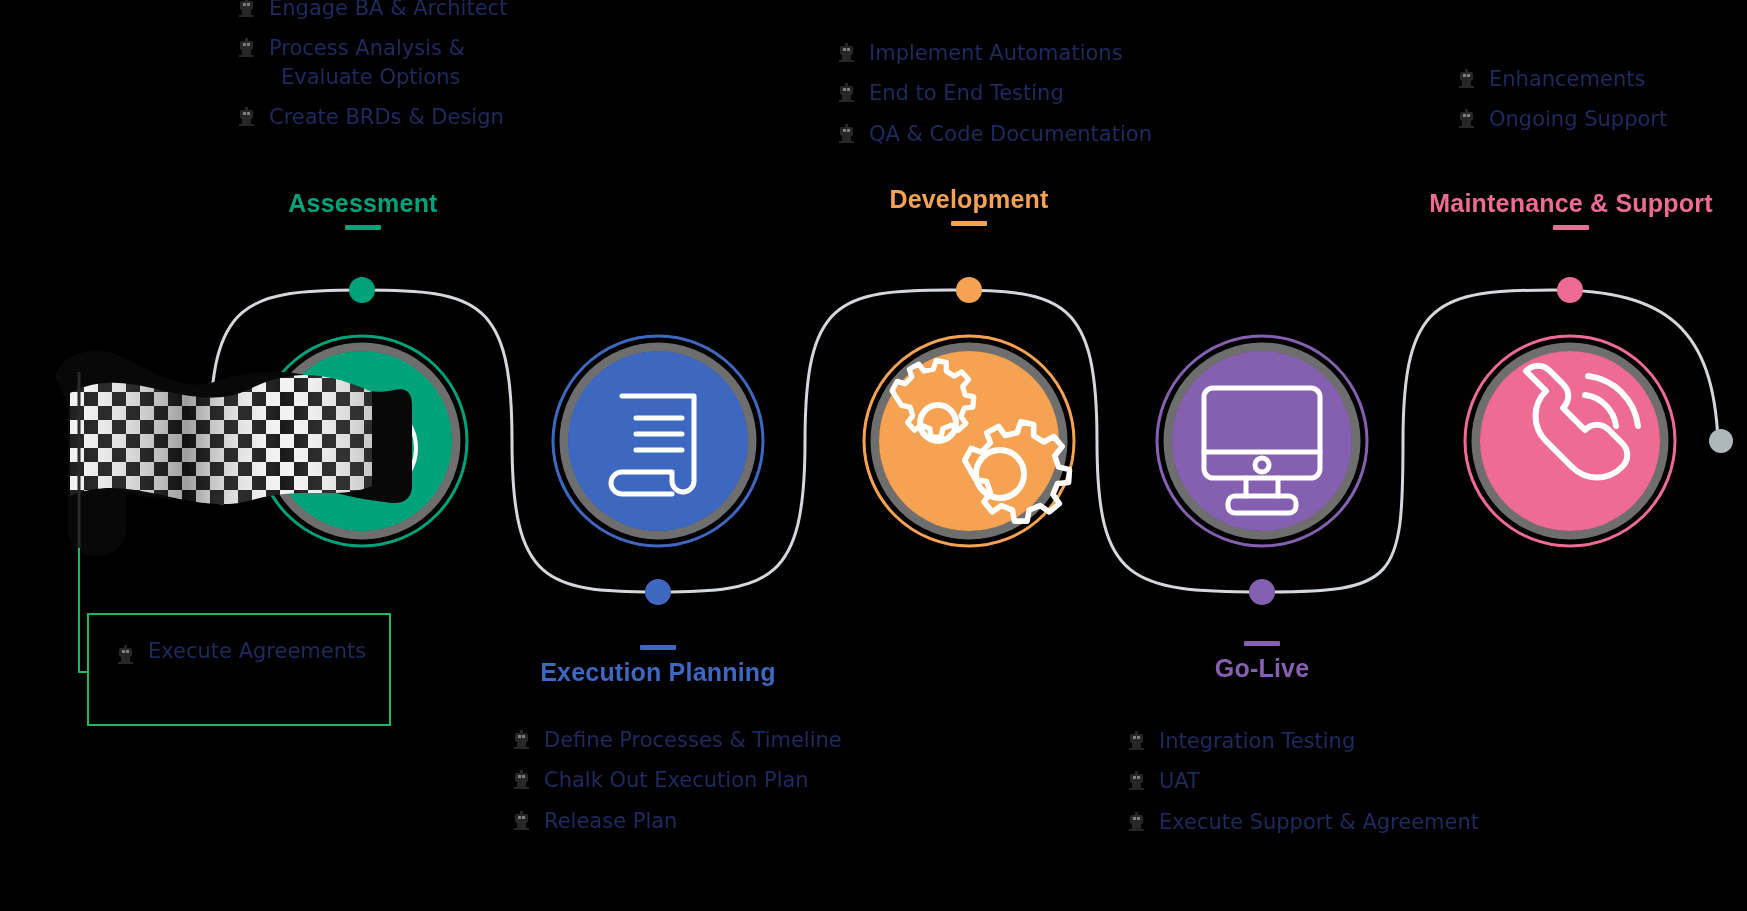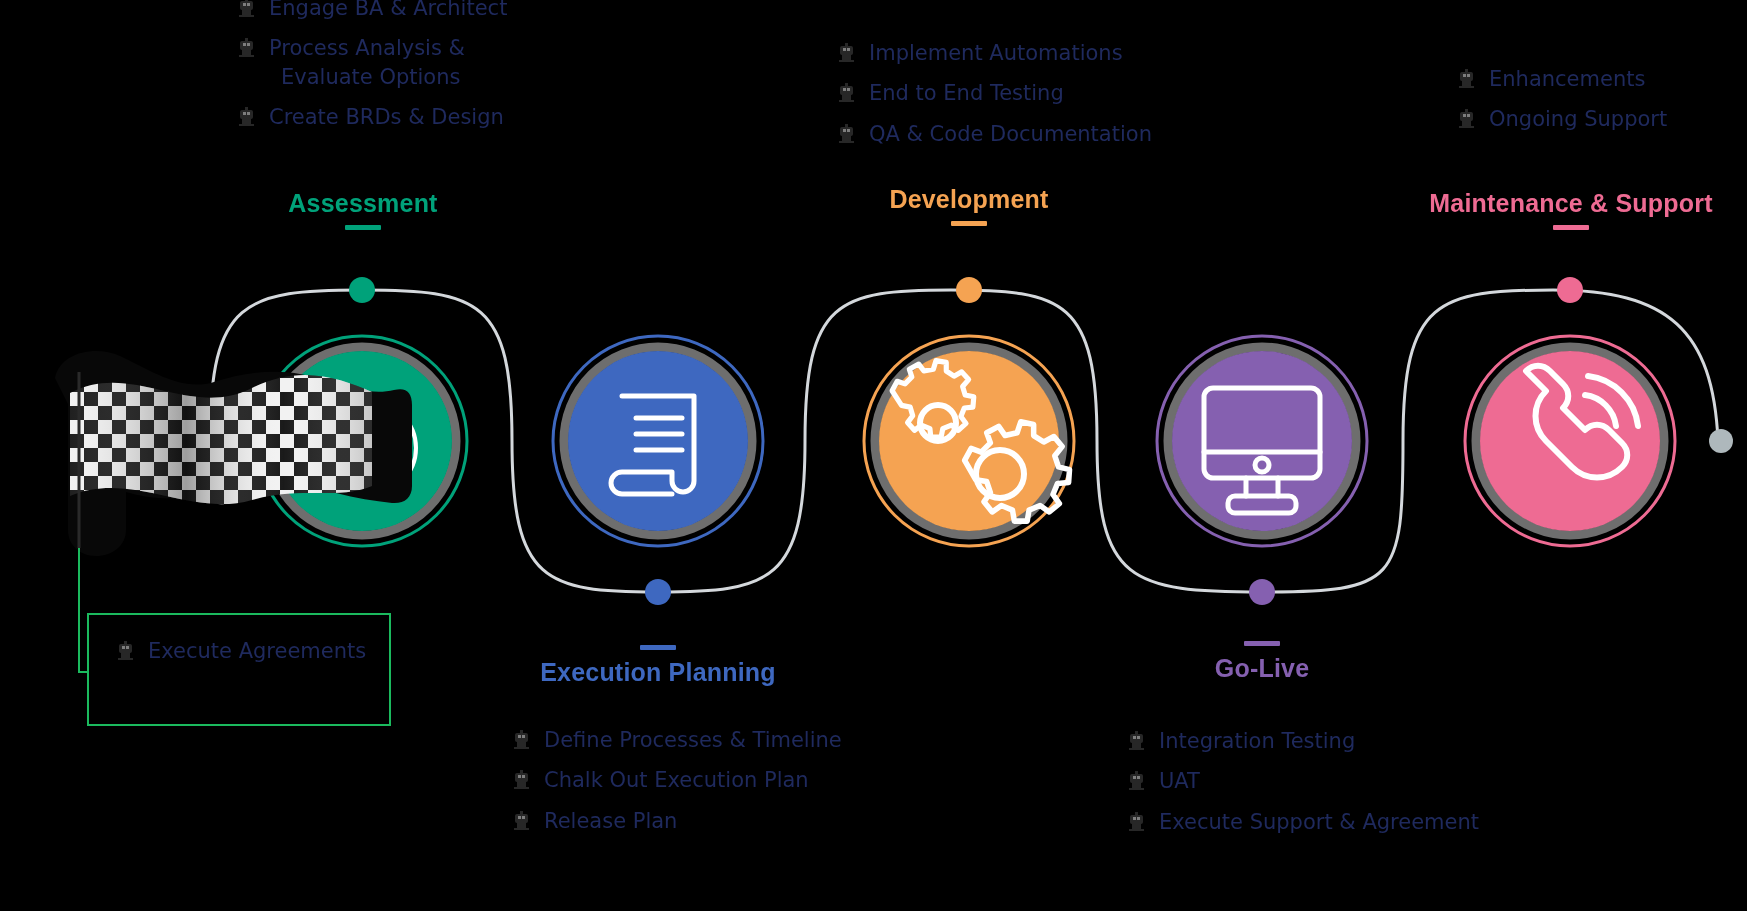--- a/index.html
+++ b/index.html
@@ -45,21 +45,21 @@
     font-weight:400;
   }
   .itxt .cont{display:block;margin-left:12px;}
 
   .greenbox{
     position:absolute;
     border:2px solid #1BBA5E;
     box-sizing:border-box;
   }
   .greenbox .items{padding:22px 0 0 28px;}
-  .greenbox .item{margin-bottom:16px;}
+  .greenbox .item{margin-bottom:16px;align-items:flex-end;}
 
   
   .hcenter{text-align:center;}
 </style>
 </head>
 <body>
 
 <div id="stage">
 
   <svg id="art" viewBox="0 0 1747 911">

